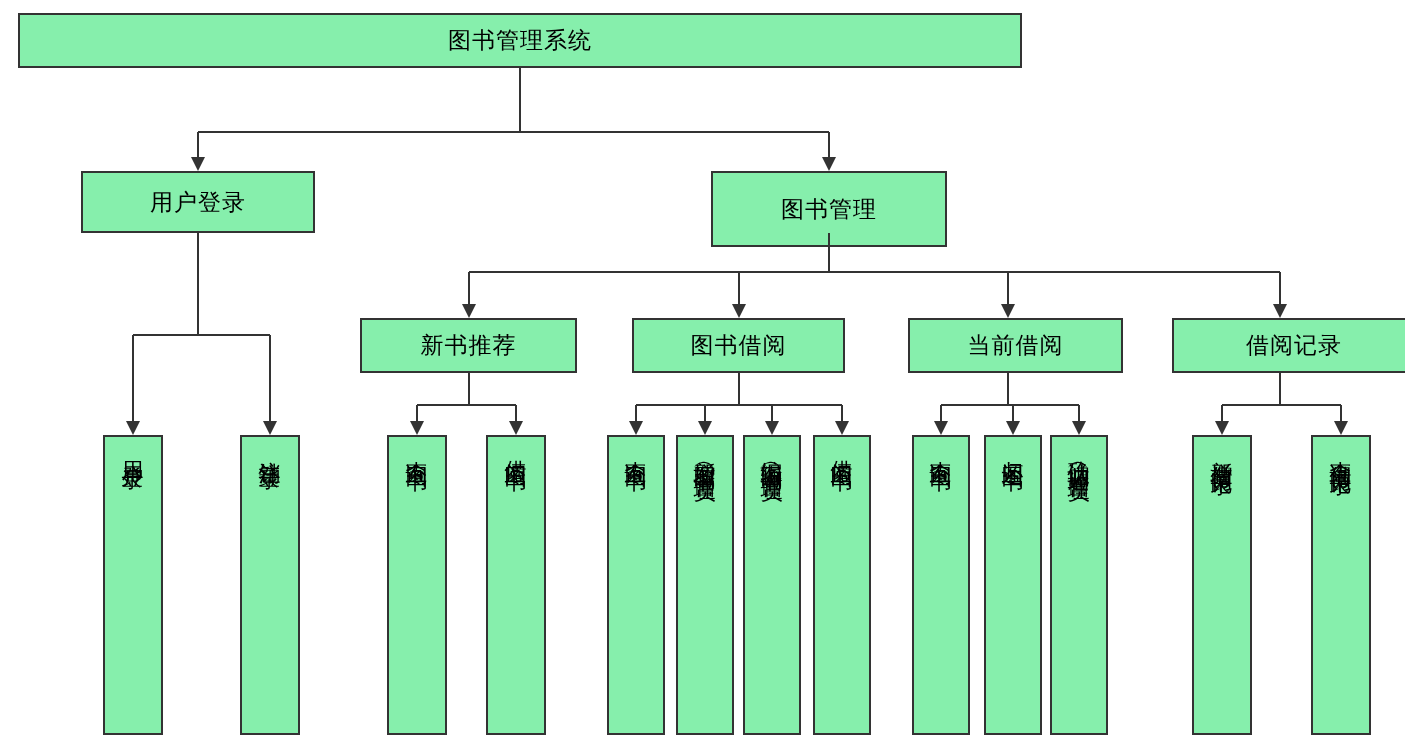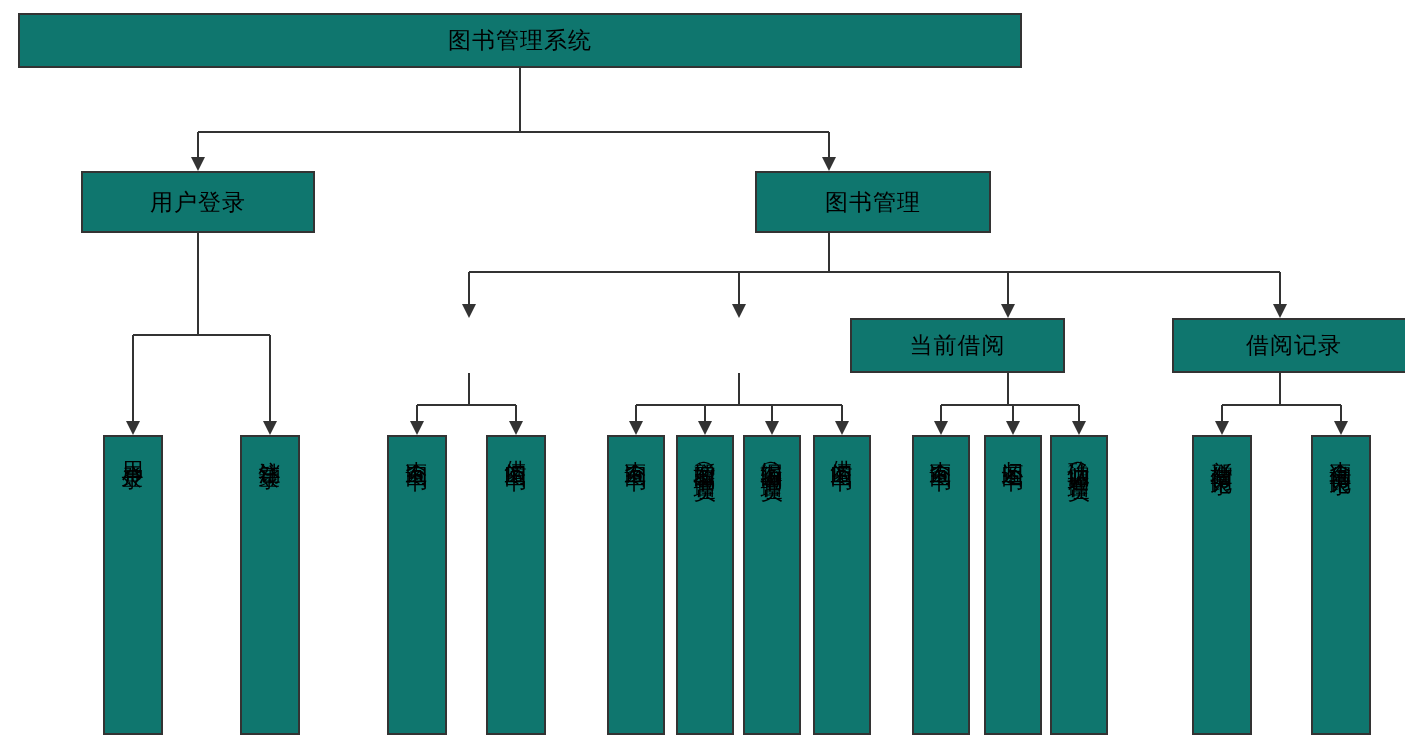--- a/index.html
+++ b/index.html
@@ -14,21 +14,21 @@
     position: relative;
     width: 1405px;
     height: 747px;
     background: #ffffff;
     overflow: hidden;
   }
   
   .node {
     position: absolute;
     box-sizing: border-box;
-    background: #0f766e;
+    background: #86efac;
     border: 2px solid #333333;
     display: flex;
     align-items: center;
     justify-content: center;
     color: #000000;
     font-family: Liberation Serif, serif;
   }
   .node.horiz {
     font-size: 23px;
     letter-spacing: 1px;
@@ -80,25 +80,31 @@
 
 <div id="canvas">
 
   <div class="node horiz" id="node-root" style="left: 18px; top: 13px; width: 1004px; height: 55px;">
     <span class="label">图书管理系统</span>
   </div>
 
   <div class="node horiz" id="node-l2-0" style="left: 81px; top: 171px; width: 234px; height: 62px;">
     <span class="label">用户登录</span>
   </div>
-  <div class="node horiz" id="node-l2-1" style="left: 711px; top: 171px; width: 236px; height: 62px; margin-left: 44px;">
+  <div class="node horiz" id="node-l2-1" style="left: 711px; top: 171px; width: 236px; height: 76px;">
     <span class="label">图书管理</span>
   </div>
 
-  <div class="node horiz" id="node-l3-2" style="left: 850px; top: 318px; width: 215px; height: 55px;">
+  <div class="node horiz" id="node-l3-0" style="left: 360px; top: 318px; width: 217px; height: 55px;">
+    <span class="label">新书推荐</span>
+  </div>
+  <div class="node horiz" id="node-l3-1" style="left: 632px; top: 318px; width: 213px; height: 55px;">
+    <span class="label">图书借阅</span>
+  </div>
+  <div class="node horiz" id="node-l3-2" style="left: 908px; top: 318px; width: 215px; height: 55px;">
     <span class="label">当前借阅</span>
   </div>
   <div class="node horiz" id="node-l3-3" style="left: 1172px; top: 318px; width: 244px; height: 55px;">
     <span class="label">借阅记录</span>
   </div>
 
   <div id="leaf-layer">
       <div class="node vert" style="left: 103px; top: 435px; width: 60px; height: 300px;">
         <span class="label">用户登录</span>
       </div>

